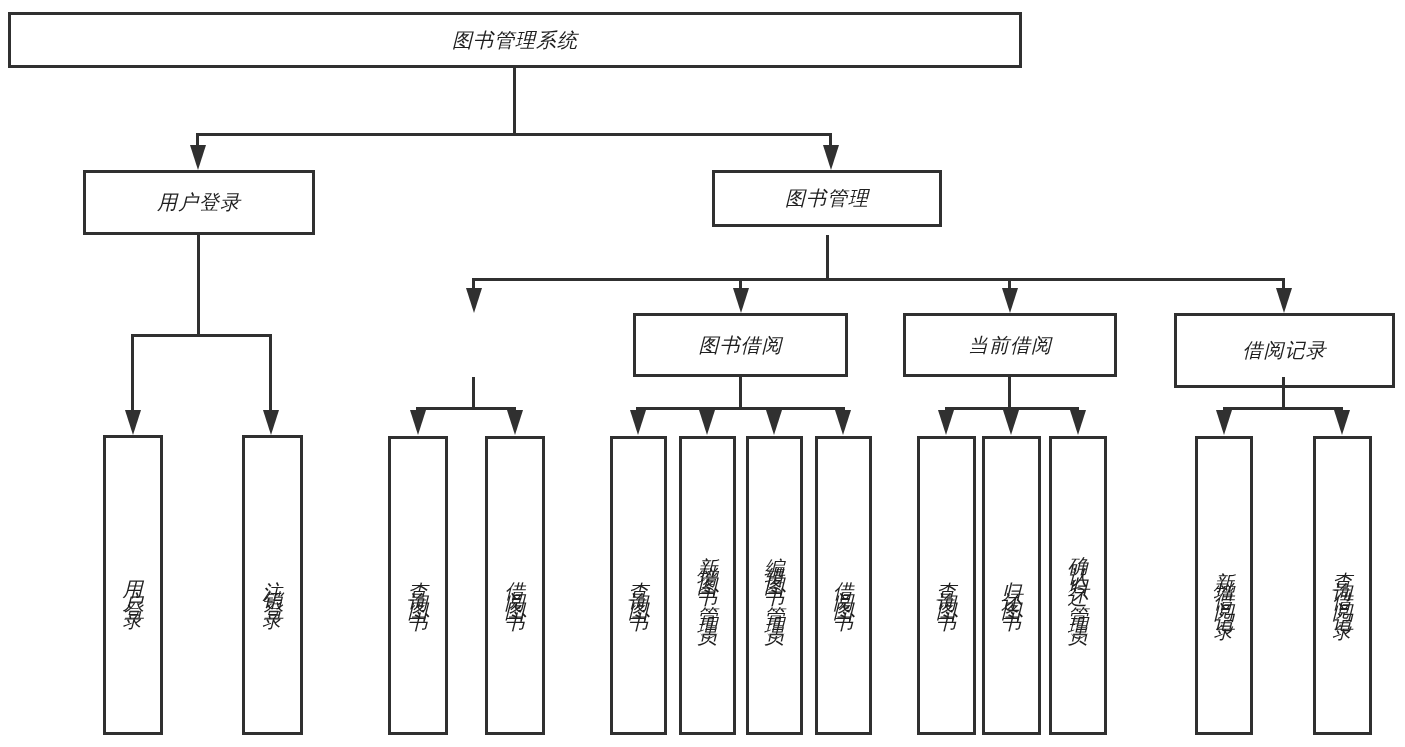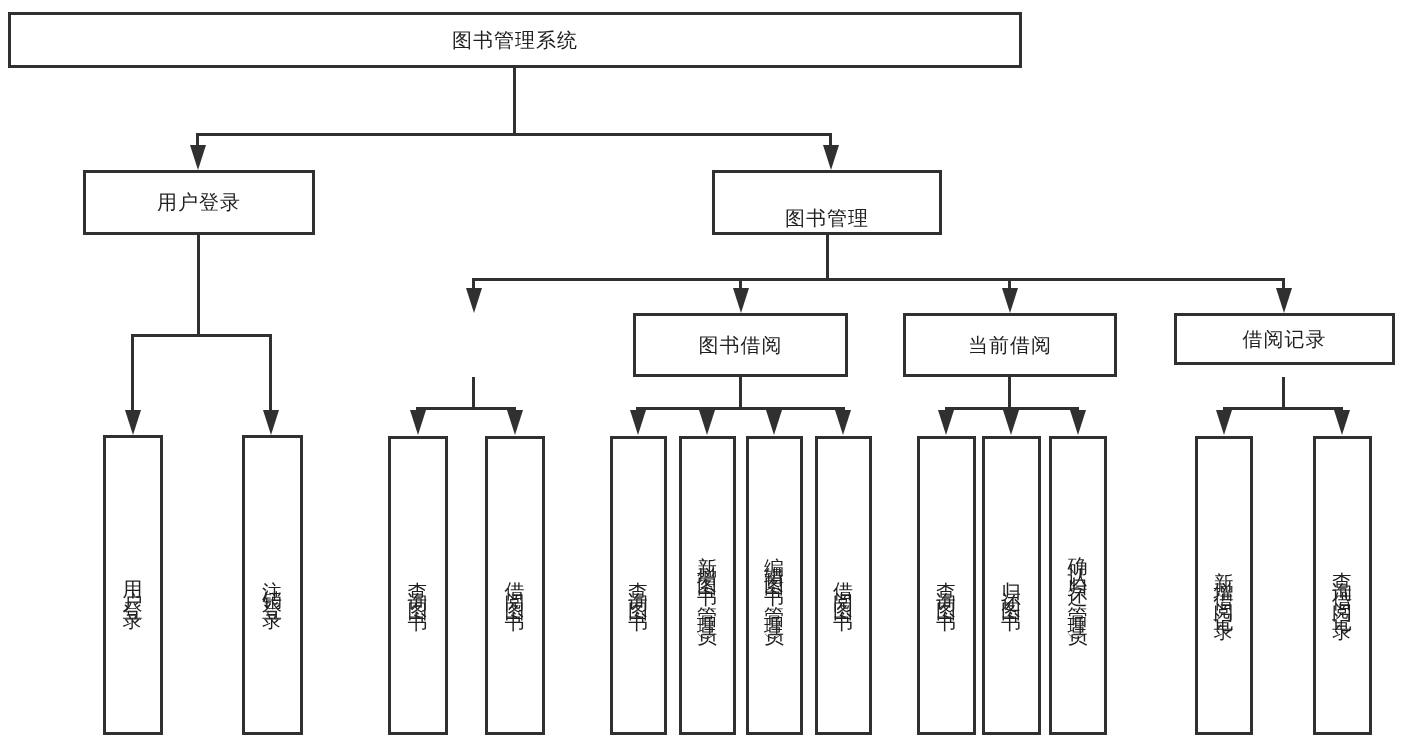--- a/index.html
+++ b/index.html
@@ -3,21 +3,21 @@
 <meta charset="utf-8">
 <style>
   :root{
     --line:#303030;
     --text:#1f1f1f;
     --wm:#a0a0a0;
   }
   html,body{margin:0;padding:0;background:#fff;}
   body{font-family:"Liberation Sans","DejaVu Sans",sans-serif;}
   .canvas{
-    position:relative;width:1405px;height:747px;background:#ffffff;overflow:hidden;
+    position:relative;width:1405px;height:747px;background:#ffffff;overflow:hidden;font-style:italic;
   }
   .box{
     position:absolute;box-sizing:border-box;background:#ffffff;
     border:3px solid var(--line);
     display:flex;align-items:center;justify-content:center;
     color:var(--text);
   }
   .hbox span{font-size:20px;font-weight:500;letter-spacing:1px;white-space:nowrap;}
   .leaf span{
     writing-mode:vertical-rl;text-orientation:mixed;
@@ -50,21 +50,21 @@
   <div class="vline" style="left:513px;top:68px;height:66px;"></div>
   <div class="hline" style="left:196px;top:133px;width:636px;"></div>
   <div class="vline" style="left:196px;top:133px;height:14px;"></div>
   <div class="arrow" style="left:190px;top:145px;"></div>
   <div class="vline" style="left:829px;top:133px;height:14px;"></div>
   <div class="arrow" style="left:823px;top:145px;"></div>
 
   <div class="box hbox" style="left:83px;top:170px;width:232px;height:65px;">
     <span>用户登录</span>
   </div>
-  <div class="box hbox" style="left:712px;top:170px;width:230px;height:65px;align-items:flex-end;">
+  <div class="box hbox" style="left:712px;top:170px;width:230px;height:57px;">
     <span>图书管理</span>
   </div>
 
   <div class="vline" style="left:197px;top:235px;height:101px;"></div>
   <div class="hline" style="left:131px;top:334px;width:141px;"></div>
   <div class="vline" style="left:131px;top:334px;height:77px;"></div>
   <div class="arrow" style="left:125px;top:410px;"></div>
   <div class="vline" style="left:269px;top:334px;height:77px;"></div>
   <div class="arrow" style="left:263px;top:410px;"></div>
 
@@ -78,21 +78,21 @@
   <div class="arrow" style="left:1002px;top:288px;"></div>
   <div class="vline" style="left:1282px;top:278px;height:11px;"></div>
   <div class="arrow" style="left:1276px;top:288px;"></div>
 
   <div class="box hbox" style="left:903px;top:313px;width:214px;height:64px;">
     <span>当前借阅</span>
   </div>
   <div class="box hbox" style="left:633px;top:313px;width:215px;height:64px;">
     <span>图书借阅</span>
   </div>
-  <div class="box hbox" style="left:1174px;top:313px;width:221px;height:52px;">
+  <div class="box hbox" style="left:1174px;top:313px;width:221px;height:75px;">
     <span>借阅记录</span>
   </div>
 
   <div class="vline" style="left:472px;top:377px;height:32px;"></div>
   <div class="hline" style="left:416px;top:407px;width:100px;"></div>
   <div class="arrow" style="left:410px;top:410px;"></div>
   <div class="arrow" style="left:507px;top:410px;"></div>
 
   <div class="vline" style="left:739px;top:377px;height:32px;"></div>
   <div class="hline" style="left:636px;top:407px;width:209px;"></div>

